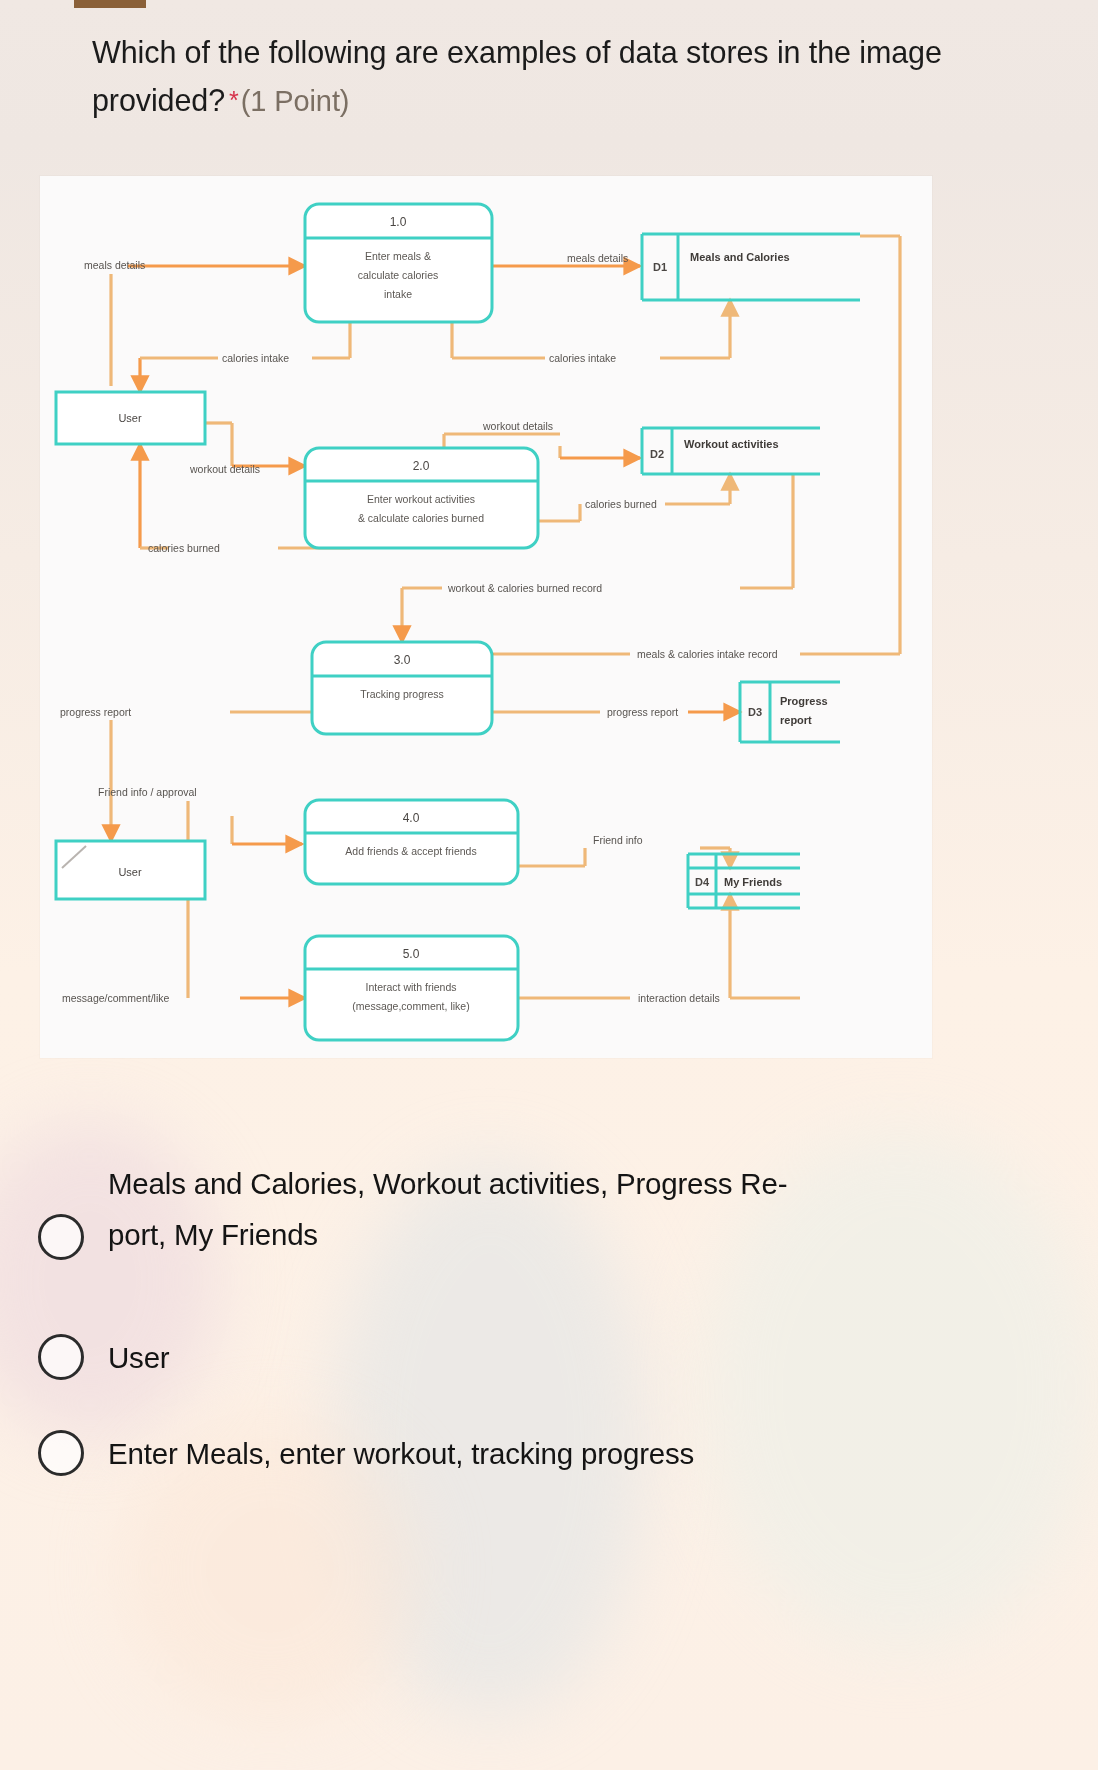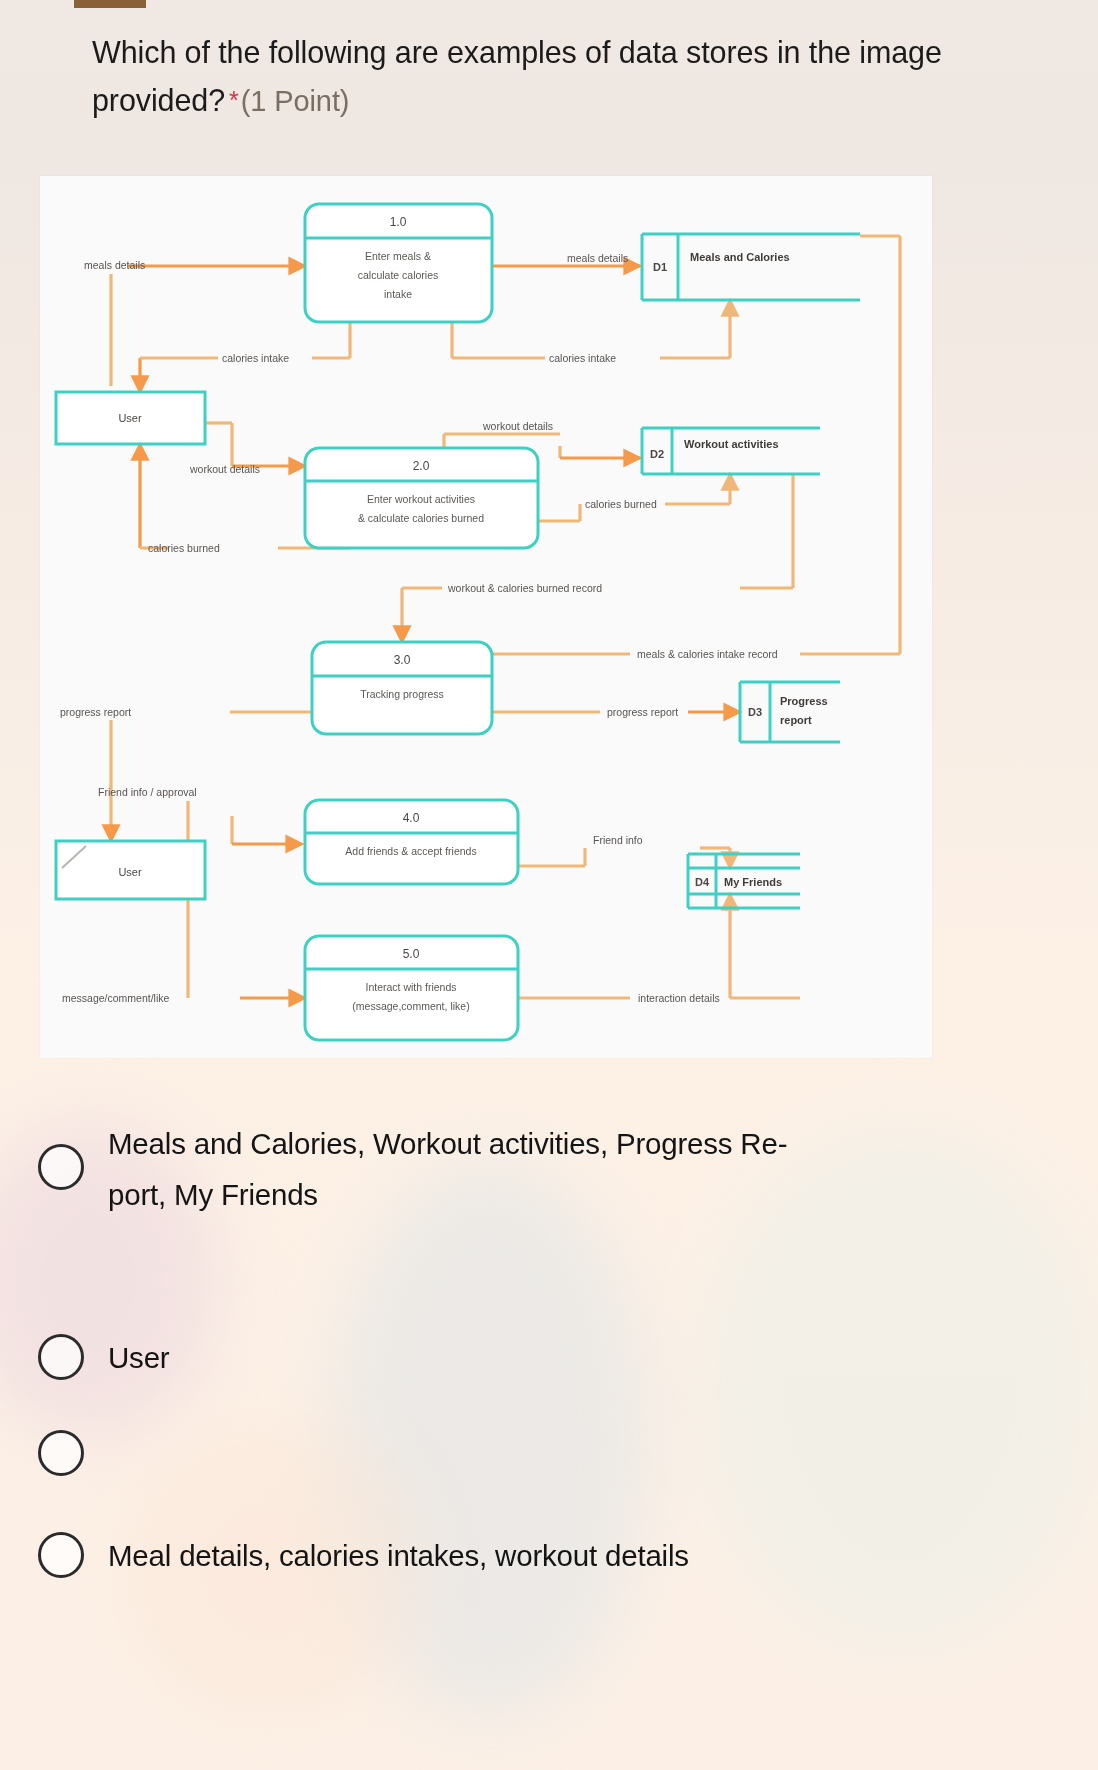--- a/index.html
+++ b/index.html
@@ -57,21 +57,21 @@
   .radio {
     flex:0 0 auto; width:46px; height:46px; border:3px solid #2b2b2b;
     border-radius:50%; background:rgba(255,255,255,.72);
     margin-left:38px; margin-top:26px;
   }
   .opt.single .radio { margin-top:2px; }
   .opt-label {
     margin-left:24px; font-size:29.5px; line-height:51px; color:#141414;
     max-width:800px; letter-spacing:-.2px;
   }
-  .opt1 { height:192px; }
+  .opt1 { height:192px;align-items:flex-end; }
   .opt2 { height:100px; }
   .opt3 { height:100px; }
   .opt4 { height:100px; }
   .opt1 { padding-top:28px; }
   .opt2 { padding-top:50px; }
   .opt3 { padding-top:46px; }
   .opt4 { padding-top:48px; }
 </style>
 </head>
 <body>
@@ -287,21 +287,18 @@
       <div class="opt-label">Meals and Calories, Workout activities, Progress Re-<br>port, My Friends</div>
     </div>
 
     <div class="opt opt2 single">
       <div class="radio"></div>
       <div class="opt-label">User</div>
     </div>
 
     <div class="opt opt3 single">
       <div class="radio"></div>
+      <div class="opt-label">Enter Meals, enter workout, tracking progress</div>
     </div>
 
-    <div class="opt opt4 single">
-      <div class="radio"></div>
-      <div class="opt-label">Meal details, calories intakes, workout details</div>
-    </div>
 
   </div>
 </div>
 
 </body></html>

